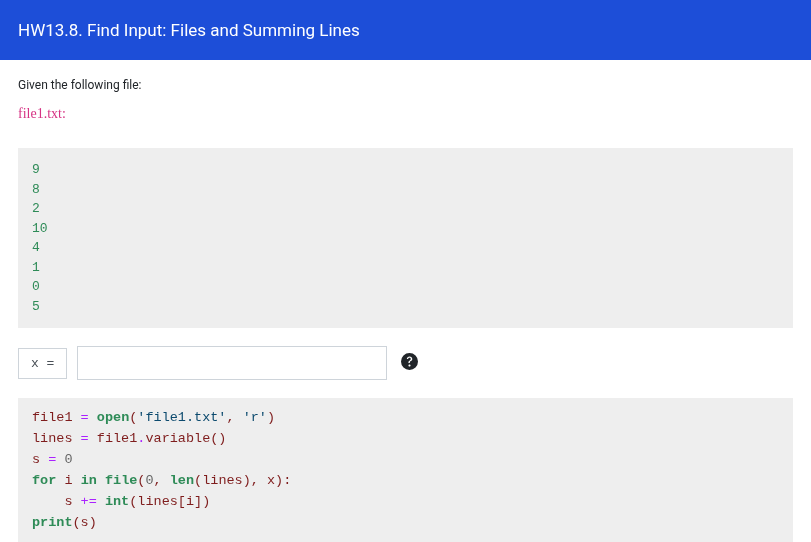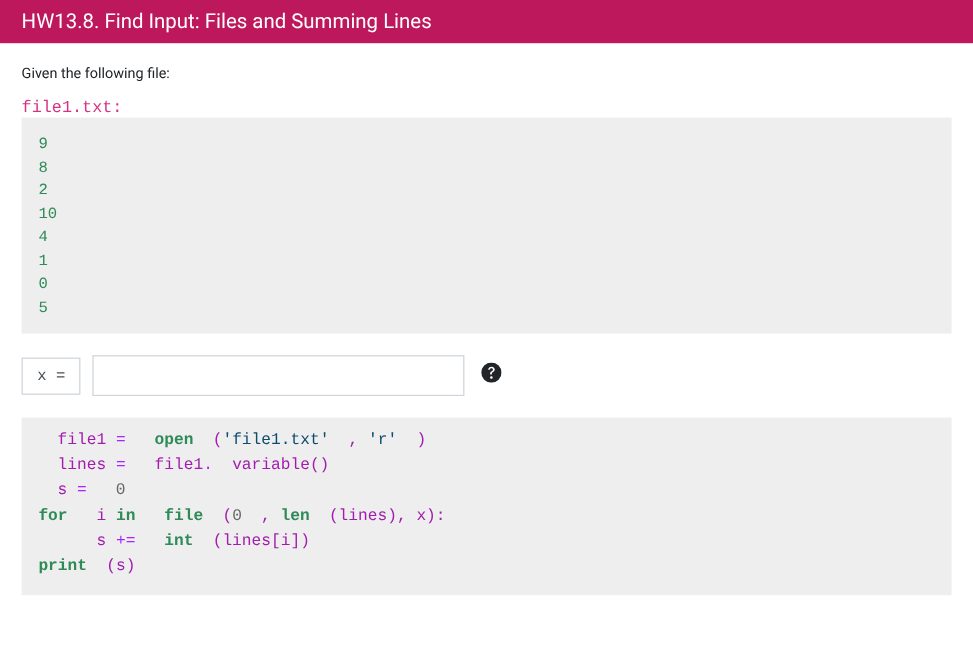--- a/index.html
+++ b/index.html
@@ -8,37 +8,37 @@
       padding: 0;
     }
     body {
       font-family: -apple-system, BlinkMacSystemFont, "Segoe UI", Roboto, Helvetica, Arial, sans-serif;
       font-size: 15px;
       color: #212529;
       background: #fff;
       width: 811px;
     }
     .header {
-      background: #be185d;
+      background: #1d4ed8;
       color: #fff;
-      padding: 8px 18px;
+      padding: 20px 18px;
       font-size: 17px;
       font-weight: 400;
     }
     .content {
       padding: 18px;
     }
     .prompt-text {
       font-size: 12px;
       margin-bottom: 14px;
     }
     .filename {
-      font-family: Liberation Mono, monospace;
+      font-family: Liberation Serif, serif;
       color: #d63384;
-      margin-bottom: 0;
+      margin-bottom: 26px;
       font-size: 14px;
     }
     .file-block {
       background: #eeeeee;
       padding: 12px 14px;
       font-family: "SFMono-Regular", Consolas, "Liberation Mono", Menlo, monospace;
       font-size: 13px;
       line-height: 1.5;
       color: #2e8b57;
       margin-bottom: 18px;
@@ -88,21 +88,21 @@
       margin-left: 4px;
     }
     .code-block {
       background: #eeeeee;
       padding: 10px 14px 12px 14px;
       font-family: "SFMono-Regular", Consolas, "Liberation Mono", Menlo, monospace;
       font-size: 13.5px;
       line-height: 1.55;
       white-space: pre;
     }
-    .c-default { color: #a21caf; margin-left: 16px; }
+    .c-default { color: #7f1d1d; }
     .c-op { color: #aa22ff; }
     .c-builtin { color: #2e8b57; font-weight: bold; }
     .c-str { color: #0c4a6e; }
     .c-kw { color: #2e8b57; font-weight: bold; }
     .c-num { color: #666; }
   </style>
 </head>
 <body>
 
 <div class="header">

